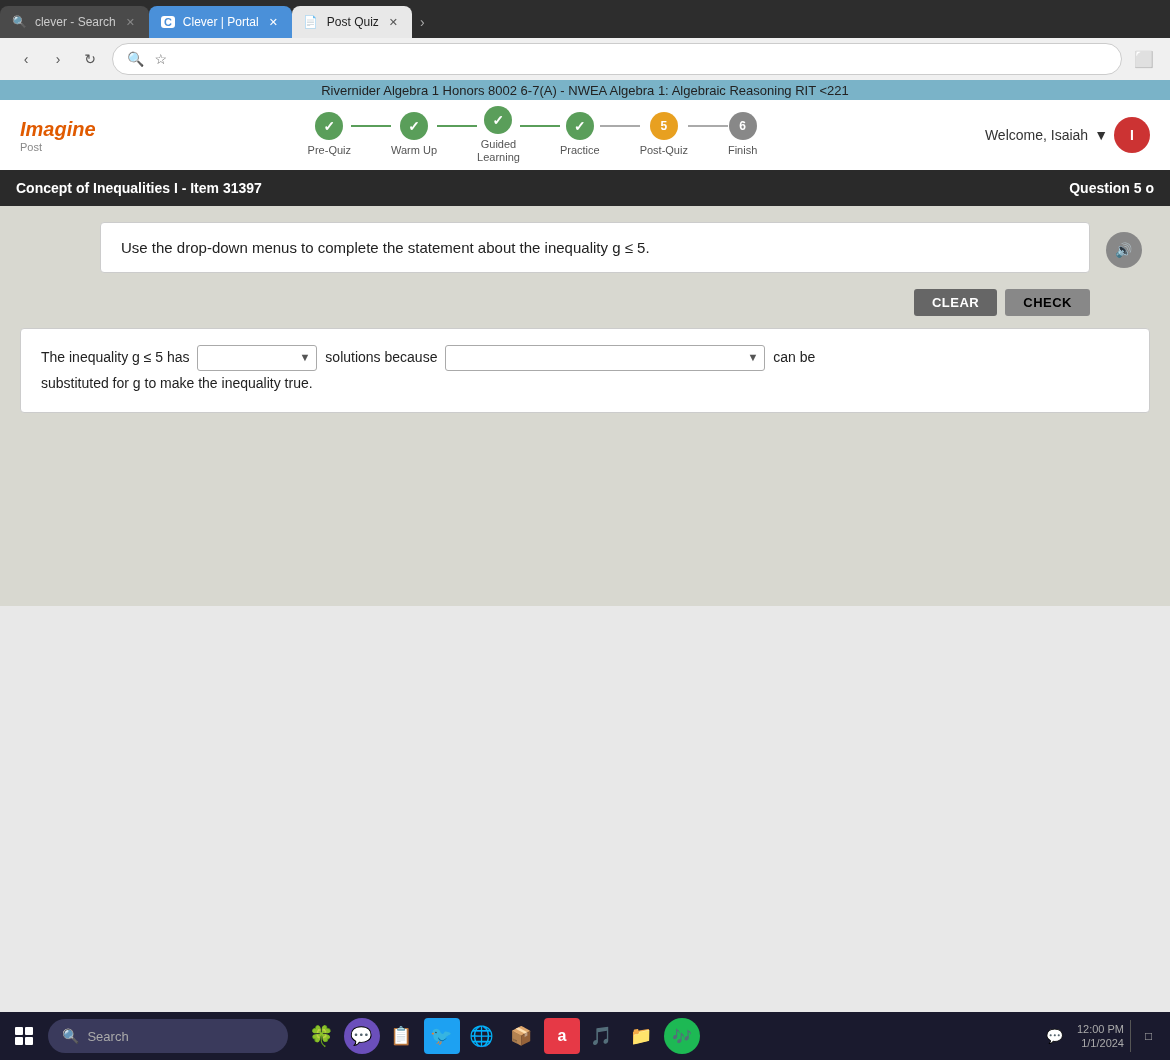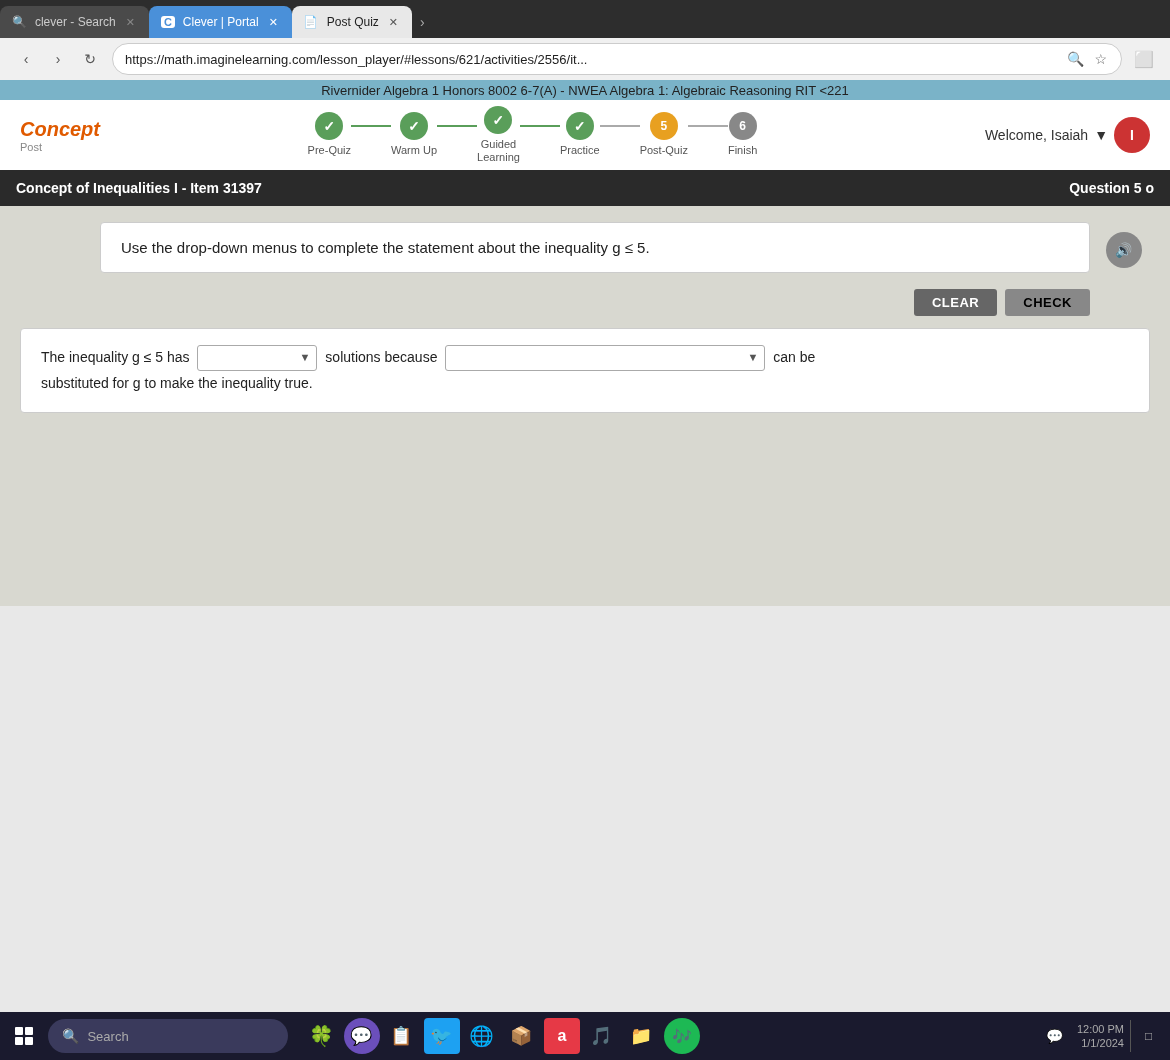--- a/index.html
+++ b/index.html
@@ -507,39 +507,38 @@
     <span style="color:#aaa;font-size:14px;padding:0 8px;cursor:pointer;align-self:center;">›</span>
   </div>
 
   <div class="address-bar">
     <div class="nav-buttons">
       <button class="nav-btn">‹</button>
       <button class="nav-btn">›</button>
       <button class="nav-btn">↻</button>
     </div>
     <div class="url-bar">
-      <span class="url-text">https://math.imaginelearning.com/lesson_player/#lessons/621/activities/2556/it...</span>
       <div class="url-icons">
         <button class="url-icon-btn">🔍</button>
         <button class="url-icon-btn">☆</button>
       </div>
     </div>
     <div class="browser-extension-icon" style="color:#555;">⬜</div>
   </div>
 </div>
 
 <div class="main-content">
 
   <div class="course-banner">
     <span>Rivernider Algebra 1 Honors 8002 6-7(A) - NWEA Algebra 1: Algebraic Reasoning RIT &lt;221</span>
   </div>
 
   <div class="app-header">
     <div class="logo-area">
-      <span class="logo-imagine">Concept</span>
+      <span class="logo-imagine">Imagine</span>
       <span class="logo-math">Post</span>
     </div>
 
     <div class="progress-area">
 
       <div class="step-item">
         <div class="step-circle completed">
           <span class="checkmark">✓</span>
         </div>
         <span class="step-label">Pre-Quiz</span>

